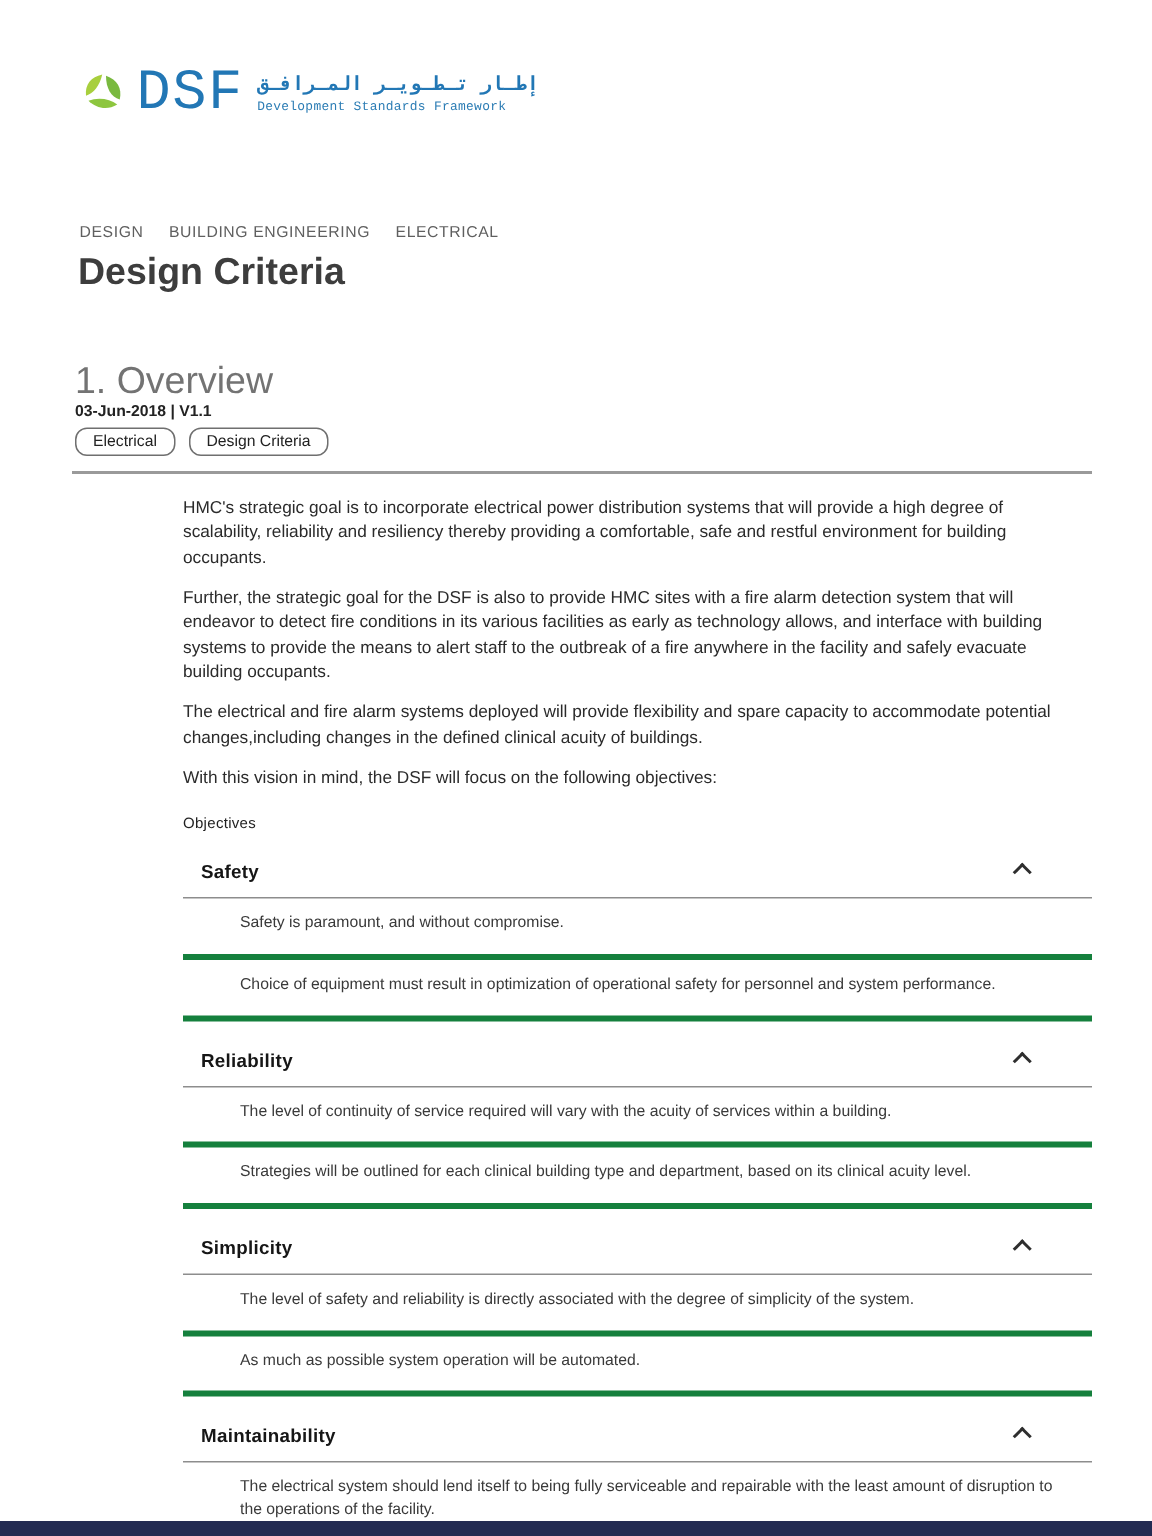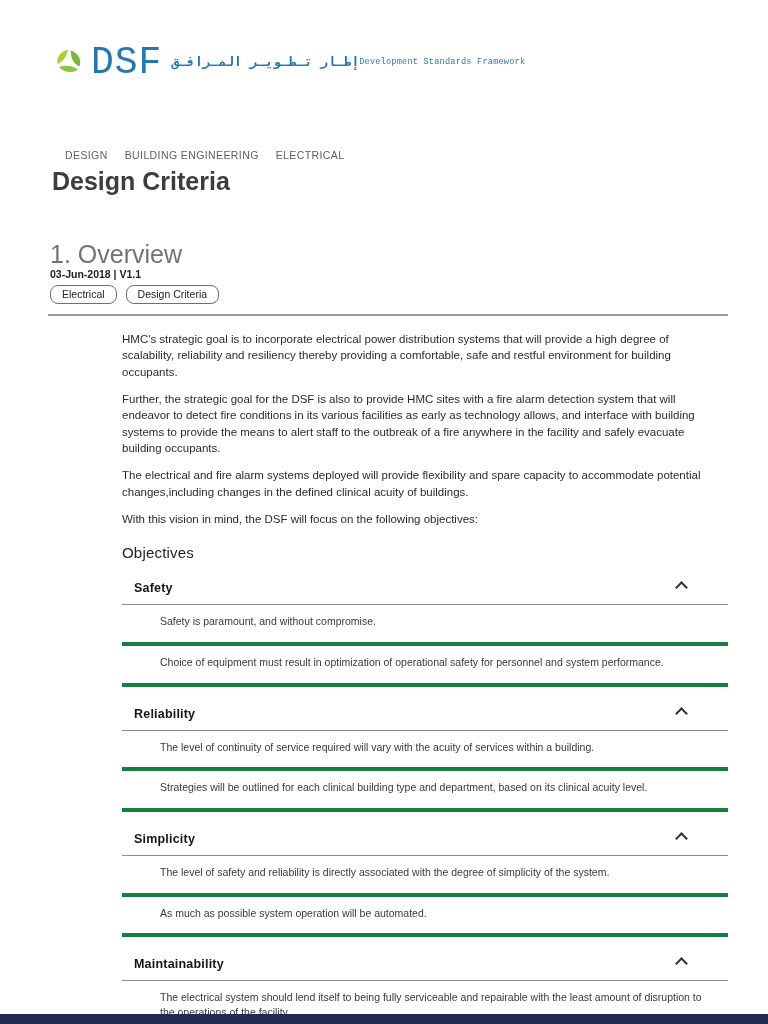--- a/index.html
+++ b/index.html
@@ -4,41 +4,41 @@
 <style>
   * { margin:0; padding:0; box-sizing:border-box; }
   html,body { background:#fff; }
   body { width:768px; height:1024px; font-family:"Liberation Sans", sans-serif; position:relative; overflow:hidden; }
   .page { position:absolute; inset:0; background:#fff; }
 
   
   .logo { position:absolute; left:54px; top:44px; display:flex; align-items:center;font-family:Liberation Mono, monospace; }
   .logo-leaf { width:30px; height:32px; margin-right:7px; }
   .logo-dsf { font-size:38px; font-weight:500; letter-spacing:1px; line-height:1; }
-  .logo-right { margin-left:9px; display:flex; flex-direction:row; justify-content:center; }
+  .logo-right { margin-left:9px; display:flex; flex-direction:column; justify-content:center; }
   .logo-arabic { font-size:13px; font-weight:bold; direction:rtl; text-align:left; line-height:1.15; }
   .logo-tagline { font-size:8.6px; letter-spacing:0.2px; margin-top:1px; }
 
   
-  .breadcrumb { position:absolute; left:53px; top:149px; display:flex; gap:17px;margin-left:12px; }
+  .breadcrumb { position:absolute; left:53px; top:149px; display:flex; gap:17px; }
   .crumb { font-size:10.5px; letter-spacing:0.4px; color:#5f5f5f; font-weight:500; cursor:pointer; }
   .page-title { position:absolute; left:52px; top:167px; font-size:25px; font-weight:bold; color:#3d3d3d; }
 
   .section-title { position:absolute; left:50px; top:240px; font-size:25px; font-weight:300; color:#737373; }
   .section-meta { position:absolute; left:50px; top:268px; font-size:10.5px; font-weight:bold; color:#222;text-align:center; }
   .tags { position:absolute; left:50px; top:285px; display:flex; gap:9px; }
   .tag { border:1px solid #6f6f6f; border-radius:8px; padding:2px 11px 3px; font-size:10.5px; color:#222; background:#fff; cursor:pointer; }
 
   .rule { position:absolute; left:48px; top:314px; width:680px; border-top:2px solid #9a9a9a; }
 
   
   .content { position:absolute; left:122px; top:331px; width:606px; }
   .content p { font-size:11.5px; line-height:1.42; color:#2b2b2b; margin-bottom:11px; max-width:585px; }
 
-  .objectives-heading { font-size:15px; color:#1f1f1f; margin-top:17px; margin-bottom:6px; letter-spacing:0.2px; }
+  .objectives-heading { font-size:10px; color:#1f1f1f; margin-top:17px; margin-bottom:6px; letter-spacing:0.2px; }
 
   
   .acc-section { }
   .acc-header { position:relative; margin-top:11px; padding:6px 0 8px 12px; border-bottom:1.5px solid #8d8d8d; cursor:pointer; }
   .acc-title { font-size:12.5px; font-weight:bold; color:#161616; letter-spacing:0.2px; }
   .chev { position:absolute; right:42px; bottom:12px; width:9px; height:9px; border-top:2.2px solid #2e2e2e; border-left:2.2px solid #2e2e2e; transform:rotate(45deg); }
   .acc-item { padding:9px 24px 13px 38px; border-bottom:4px solid #15803d; font-size:10.5px; color:#3a3a3a; line-height:1.4; }
 
   .footer-bar { position:absolute; left:0; bottom:0; width:768px; height:10px; }
 </style>

